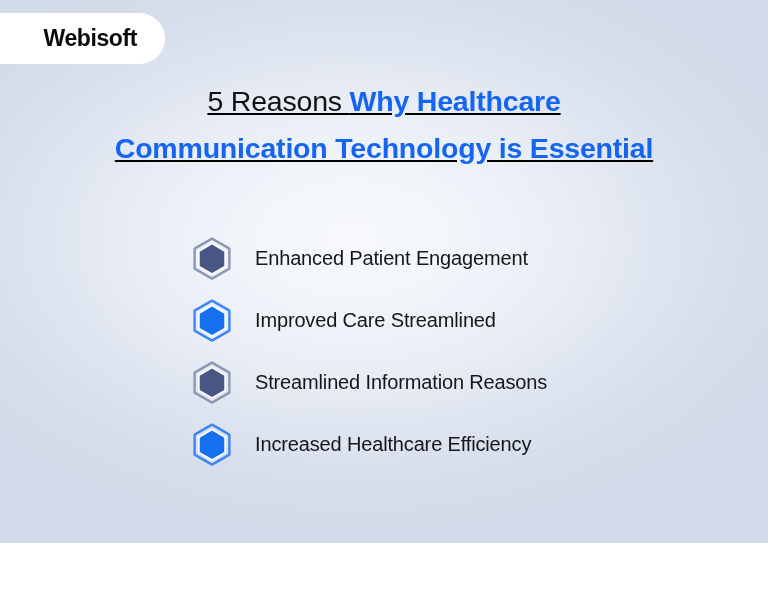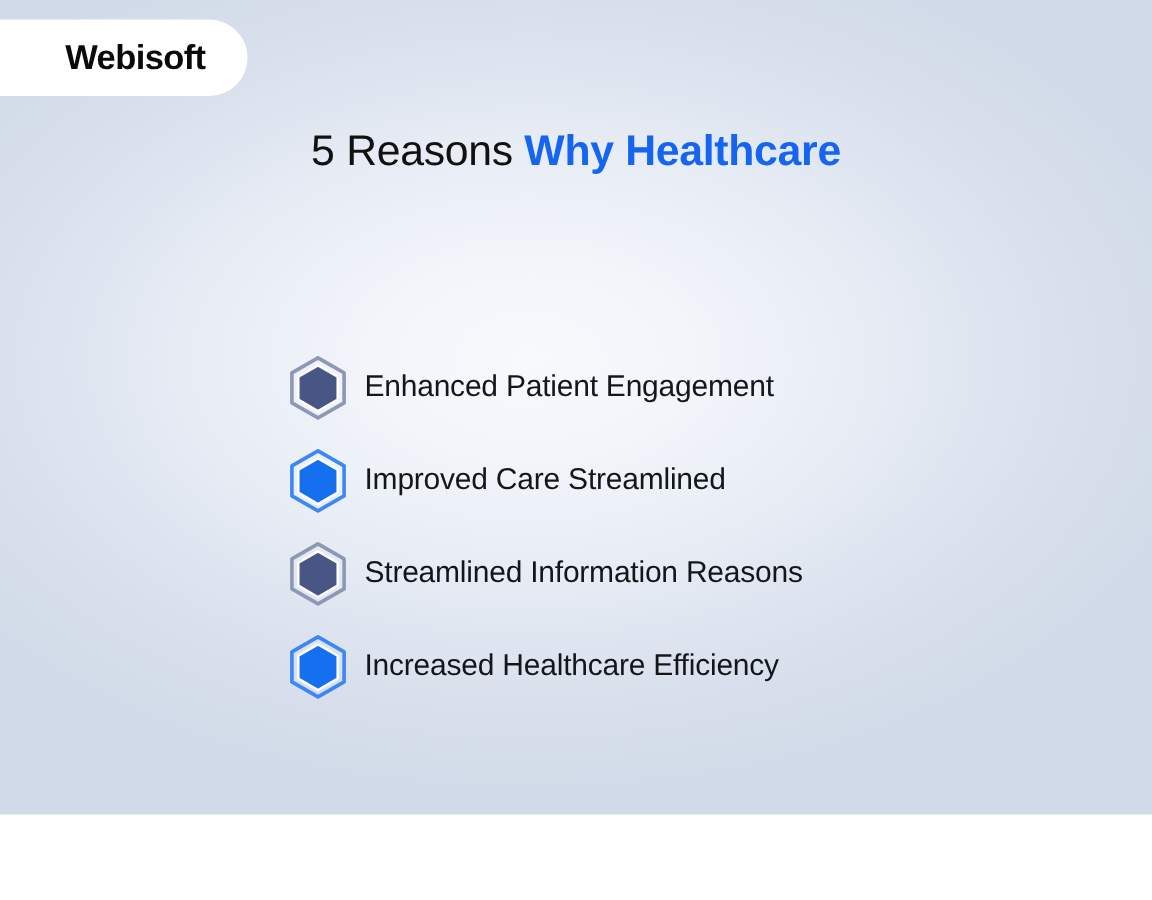--- a/index.html
+++ b/index.html
@@ -55,20 +55,21 @@
   
   #headline {
     position: absolute;
     left: 0;
     top: 78px;
     width: 768px;
     text-align: center;
     font-size: 28.5px;
     line-height: 47px;
     letter-spacing: -0.2px;
+    text-decoration: underline;
   }
   .hl-plain {
     color: #111111;
     font-weight: normal;
   }
   .hl-accent {
     color: #1565f0;
     font-weight: bold;
   }
 
@@ -90,40 +91,43 @@
     width: 44px;
     height: 44px;
     flex: 0 0 44px;
   }
   .hex-wrap svg {
     display: block;
     width: 44px;
     height: 44px;
   }
   .reason-label {
-    margin-left: 9px;
+    margin-left: 21px;
     font-size: 20px;
     color: #14161a;
     font-weight: normal;
     letter-spacing: -0.15px;
     white-space: nowrap;
   }
 </style>
 </head>
 <body>
 
 <div id="slide">
 
   <div id="logo-pill">
     <span id="logo-text">Webisoft</span>
   </div>
 
   <div id="headline">
     <div>
       <span class="hl-plain">5 Reasons </span><span class="hl-accent">Why Healthcare</span>
+    </div>
+    <div>
+      <span class="hl-accent">Communication Technology is Essential</span>
     </div>
   </div>
 
   <div id="reason-list">
       <div class="reason-row">
         <span class="hex-wrap">
           <svg viewBox="0 0 44 44" xmlns="http://www.w3.org/2000/svg">
             <polygon points="22,2.6 39.4,12.6 39.4,32.6 22,42.6 4.6,32.6 4.6,12.6" fill="none" stroke="#8d98b5" stroke-width="2.4" stroke-linejoin="round"></polygon>
             <polygon points="22,7.6 35.1,15.2 35.1,30.4 22,38.0 8.9,30.4 8.9,15.2" fill="#475684" stroke="#ffffff" stroke-width="1.6" stroke-linejoin="round"></polygon>
           </svg>

